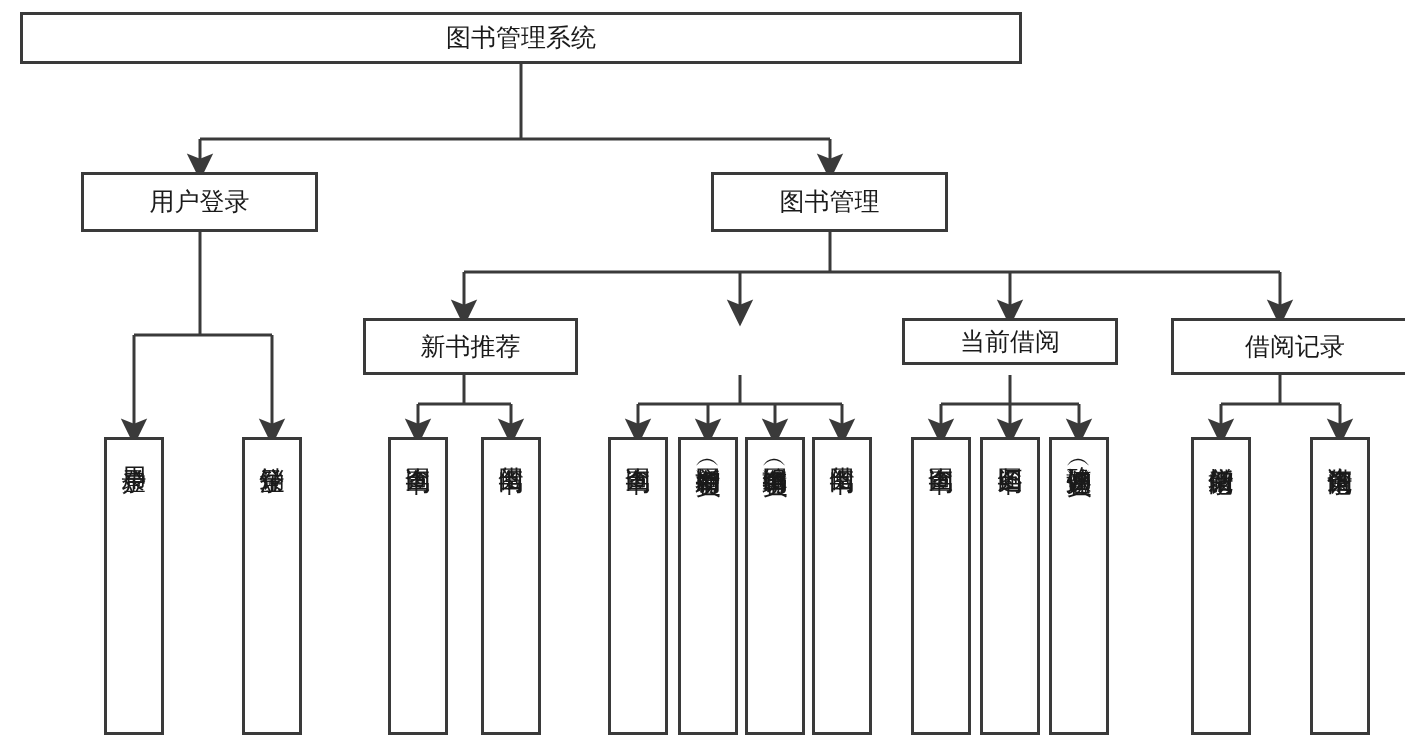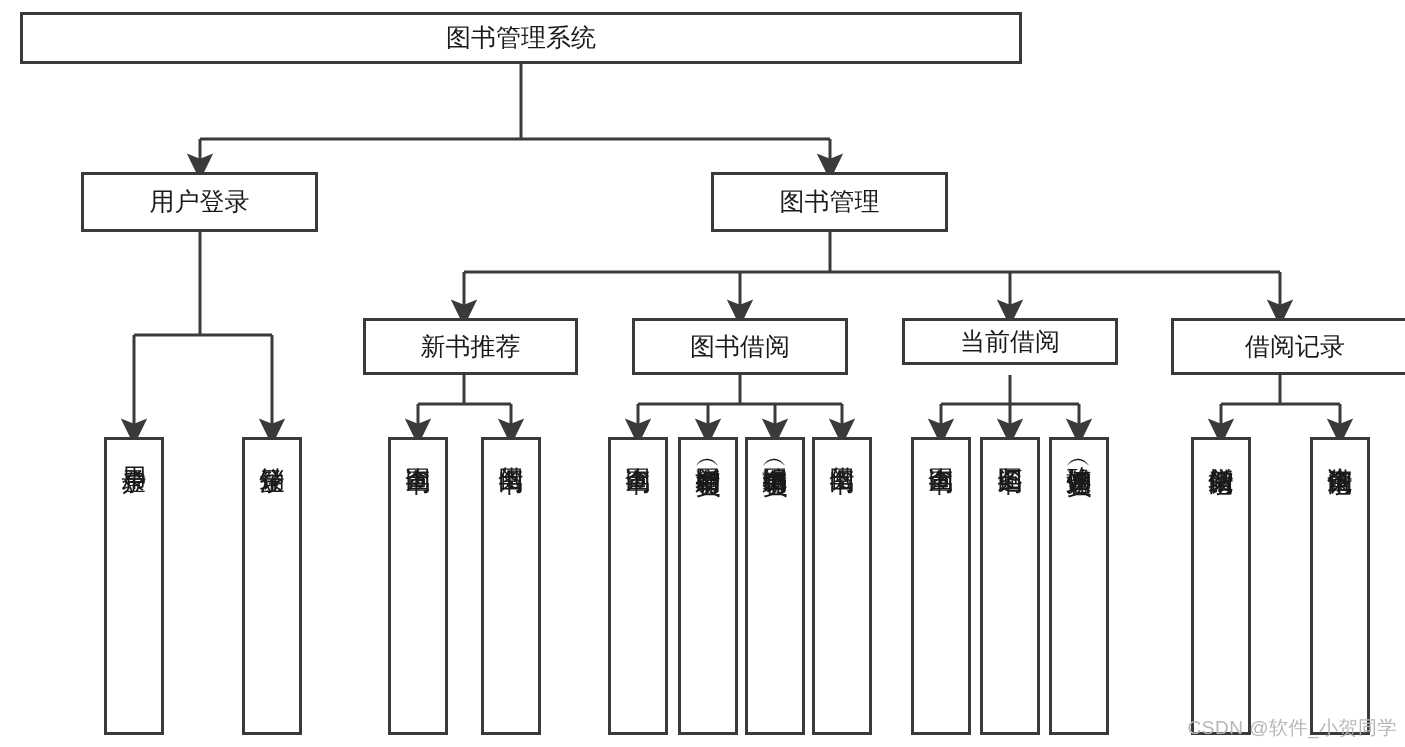--- a/index.html
+++ b/index.html
@@ -129,23 +129,20 @@
   <div class="node horiz" style="left:81px; top:172px; width:237px; height:60px;">
     <span class="label">用户登录</span>
   </div>
   <div class="node horiz" style="left:711px; top:172px; width:237px; height:60px;">
     <span class="label">图书管理</span>
   </div>
 
   <div class="node horiz" style="left:363px; top:318px; width:215px; height:57px;">
     <span class="label">新书推荐</span>
   </div>
-  <div class="node horiz" style="left:632px; top:318px; width:216px; height:57px;">
-    <span class="label">图书借阅</span>
-  </div>
   <div class="node horiz" style="left:902px; top:318px; width:216px; height:47px;">
     <span class="label">当前借阅</span>
   </div>
   <div class="node horiz" style="left:1171px; top:318px; width:248px; height:57px;">
     <span class="label">借阅记录</span>
   </div>
 
   <div class="node vert" style="left:104px; top:437px; width:60px; height:298px;">
     <span class="label">用户登录</span>
   </div>
@@ -183,15 +180,14 @@
     <span class="label">确认归还（管理员）</span>
   </div>
 
   <div class="node vert" style="left:1191px; top:437px; width:60px; height:298px;">
     <span class="label">新增借阅记录</span>
   </div>
   <div class="node vert" style="left:1310px; top:437px; width:60px; height:298px;">
     <span class="label">查询借阅记录</span>
   </div>
 
-  <div id="watermark">CSDN @软件_小贺同学</div>
 
 </div>
 
 </body></html>

